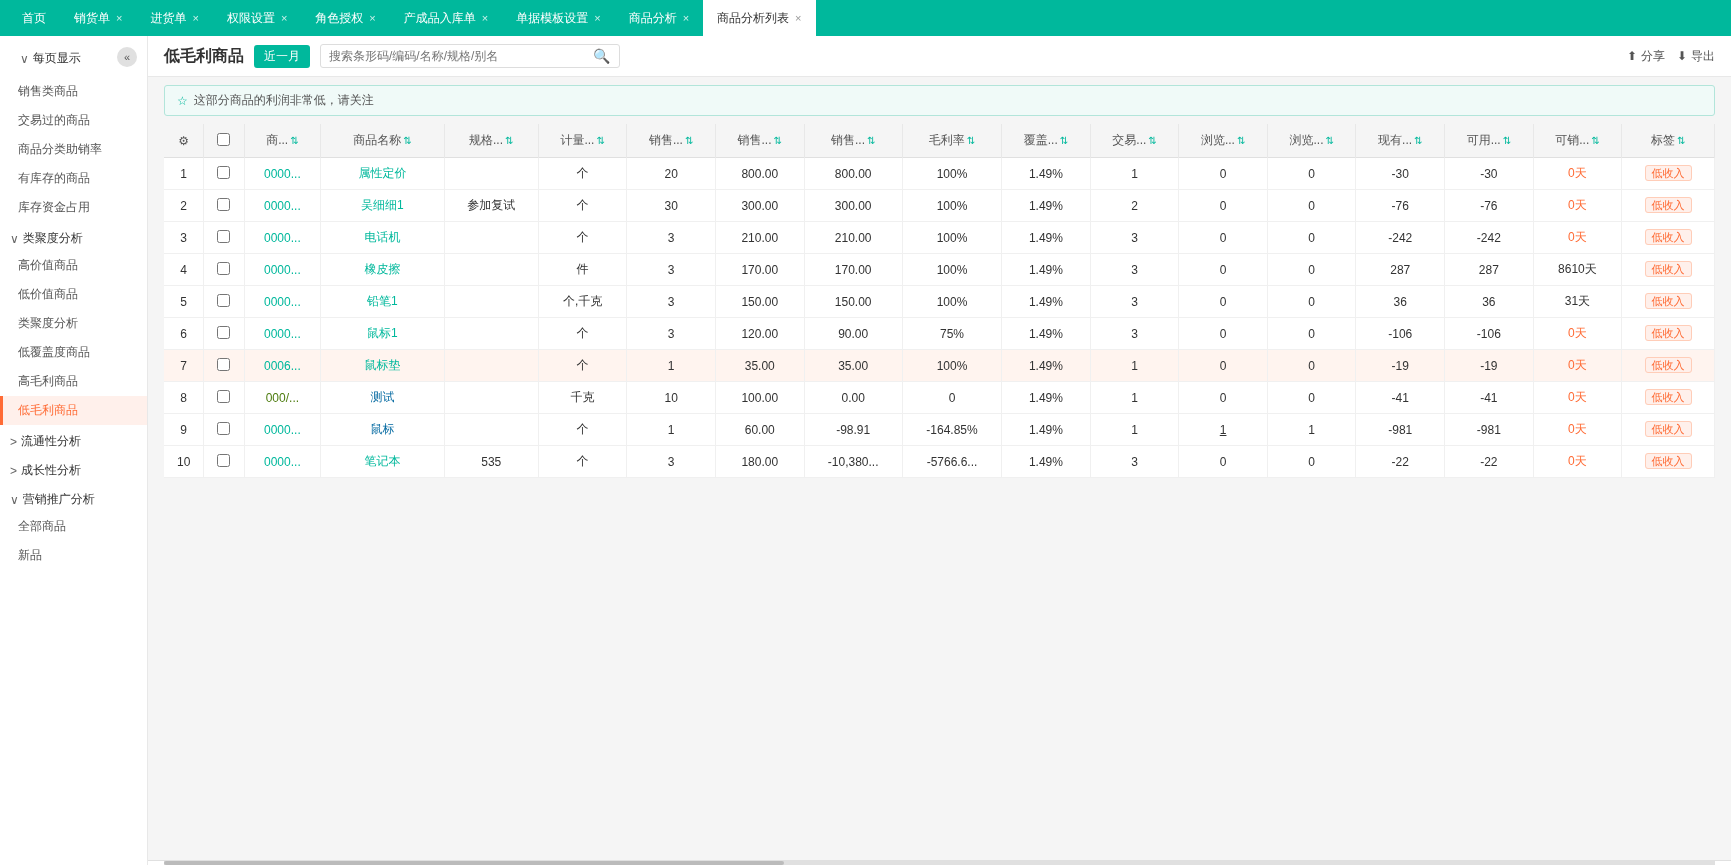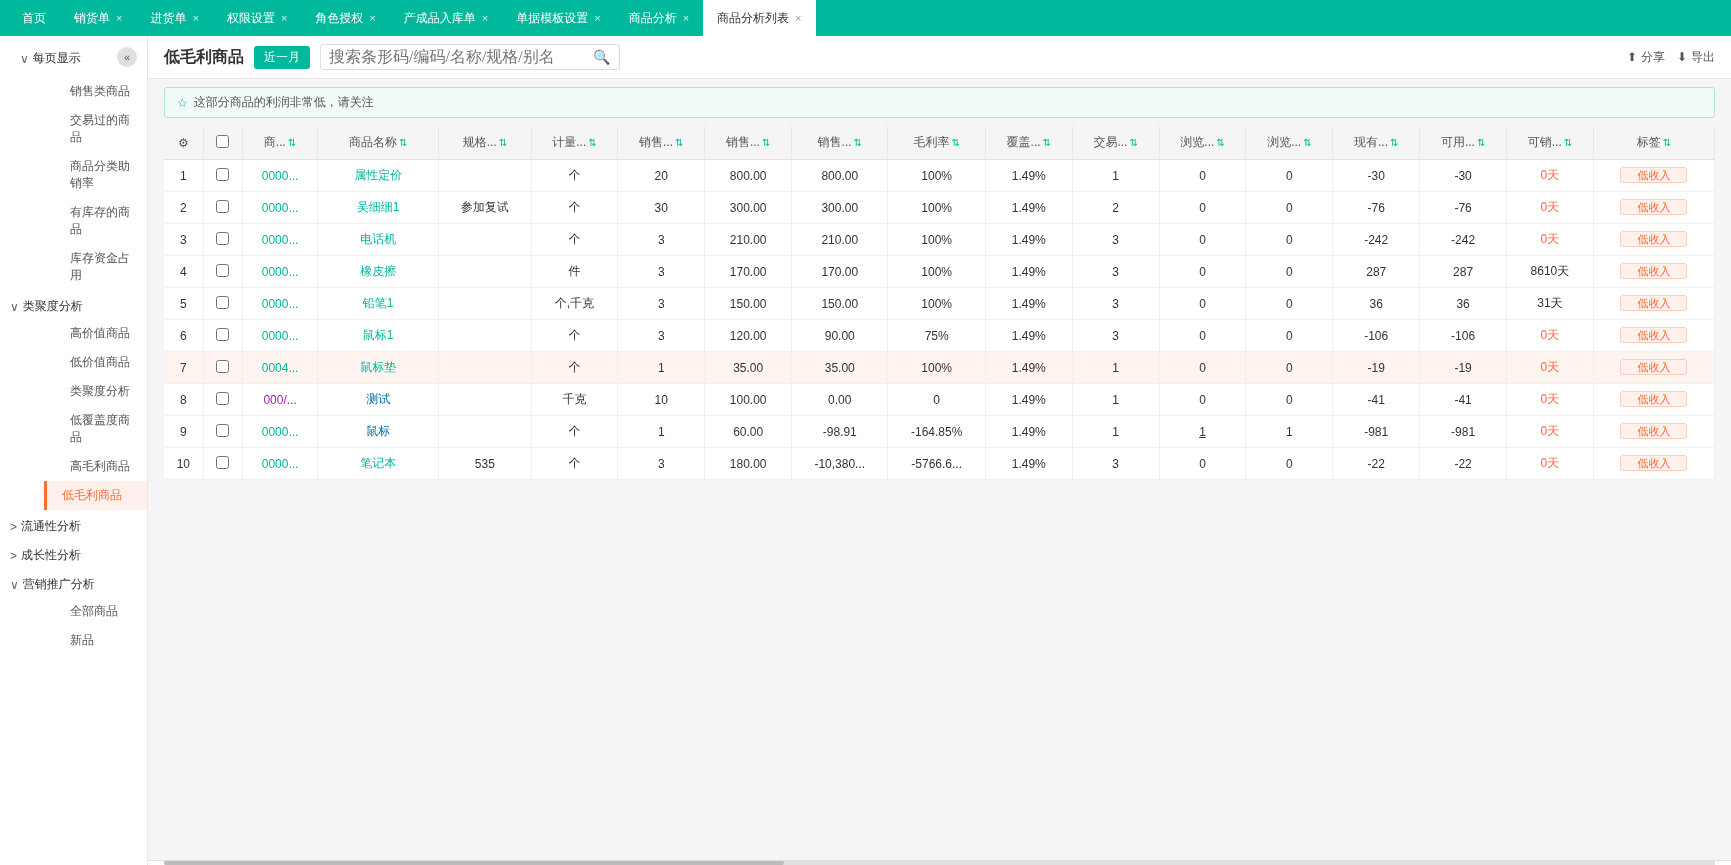--- a/index.html
+++ b/index.html
@@ -57,25 +57,24 @@
       font-size: 12px;
       display: flex;
       align-items: center;
       cursor: pointer;
     }
     .sidebar-section-title .arrow {
       margin-right: 4px;
       color: #666;
     }
     .sidebar-item {
-      padding: 6px 10px 6px 26px;
+      padding: 6px 10px 6px 18px;
       color: #555;
       cursor: pointer;
       font-size: 12px;
-      margin-left: 44px;
     }
     .sidebar-item.active {
       background: #fff0eb;
       color: #ff6b35;
       border-left: 3px solid #ff6b35;
       padding-left: 15px;
     }
 
     
     .main-content {
@@ -114,24 +113,23 @@
       align-items: center;
       border: 1px solid #ddd;
       border-radius: 3px;
       padding: 3px 8px;
       flex: 1;
       max-width: 300px;
     }
     .search-box input {
       border: none;
       outline: none;
-      font-size: 16px;
+      font-size: 12px;
       color: #999;
       width: 100%;
-      font-family: Liberation Serif, serif;
     }
     .search-icon { color: #00b89c; cursor: pointer; font-size: 14px; }
     .header-actions {
       margin-left: auto;
       display: flex;
       align-items: center;
       gap: 12px;
     }
     .action-btn {
       color: #555;
@@ -195,21 +193,21 @@
       color: #333;
       border-right: 1px solid #f0f0f0;
       white-space: nowrap;
     }
     tbody td.name-col { text-align: center; }
     .tag-badge {
       background: #fff0eb;
       color: #ff6b35;
       border: 1px solid #ffcdb8;
       border-radius: 3px;
-      padding: 1px 16px;
+      padding: 1px 6px;
       font-size: 11px;
     }
     .zero-day { color: #ff6b35; }
     .link-underline { text-decoration: underline; color: #333; cursor: pointer; }
 
     
     .pagination-bar {
       background: #fff;
       border-top: 1px solid #e8e8e8;
       padding: 6px 16px;
@@ -545,41 +543,41 @@
       <td class="">0</td>
       <td>0</td>
       <td>-106</td>
       <td>-106</td>
       <td class="zero-day">0天</td>
       <td><span class="tag-badge">低收入</span></td>
     </tr>
             <tr class="highlighted">
       <td>7</td>
       <td><input type="checkbox" style=""></td>
-      <td style="color:#00b89c;cursor:pointer;">0004...</td>
+      <td style="color:#00b89c;cursor:pointer;">0006...</td>
       <td class="name-col" style="color:#00b89c;cursor:pointer;">鼠标垫</td>
       <td></td>
       <td>个</td>
       <td>1</td>
       <td>35.00</td>
       <td>35.00</td>
       <td>100%</td>
       <td>1.49%</td>
       <td>1</td>
       <td class="">0</td>
       <td>0</td>
       <td>-19</td>
       <td>-19</td>
       <td class="zero-day">0天</td>
       <td><span class="tag-badge">低收入</span></td>
     </tr>
             <tr>
       <td>8</td>
       <td><input type="checkbox" style=""></td>
-      <td style="color:#a21caf;cursor:pointer;margin-left:8px;">000/...</td>
+      <td style="color:#4d7c0f;cursor:pointer;margin-left:8px;">000/...</td>
       <td class="name-col" style="color:#0369a1;cursor:pointer;">测试</td>
       <td></td>
       <td>千克</td>
       <td>10</td>
       <td>100.00</td>
       <td>0.00</td>
       <td>0</td>
       <td>1.49%</td>
       <td>1</td>
       <td class="">0</td>

